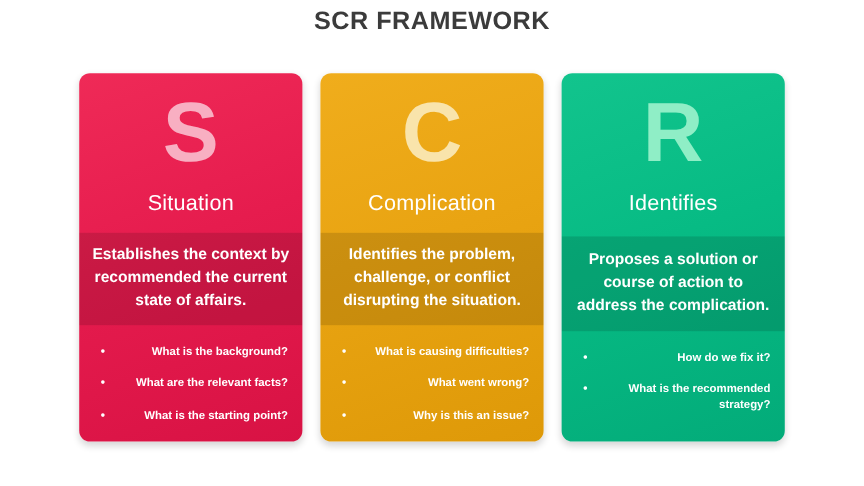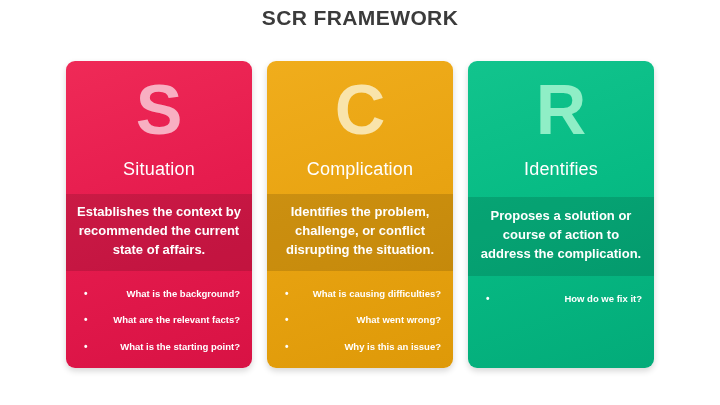--- a/index.html
+++ b/index.html
@@ -159,17 +159,18 @@
     </div>
 
     <div class="card resolution">
       <div class="card-head">
         <div class="card-letter">R</div>
         <div class="card-title">Identifies</div>
       </div>
       <div class="card-desc">Proposes a solution or course of action to address the complication.</div>
       <ul class="card-bullets">
         <li>How do we fix it?</li>
+        <li>What is the recommended strategy?</li>
       </ul>
     </div>
 
   </div>
 </div>
 
 </body></html>

